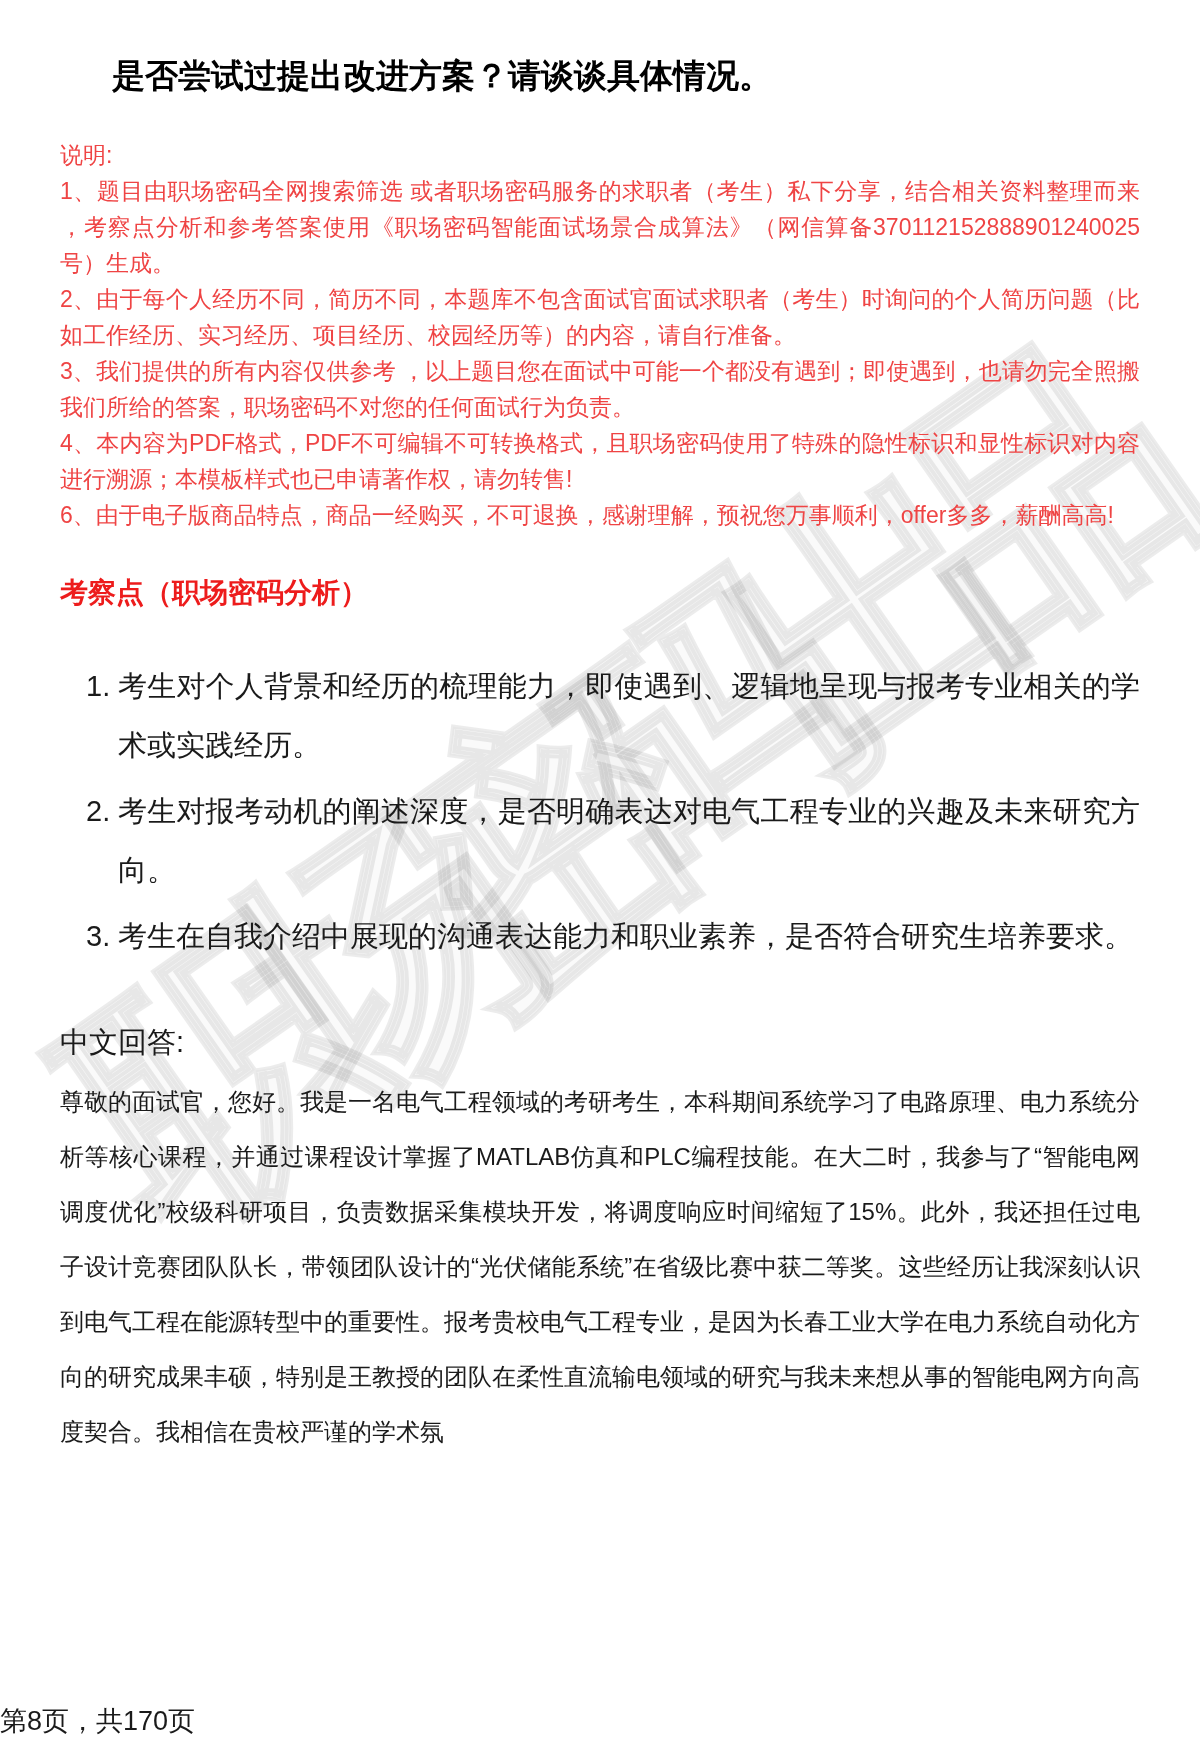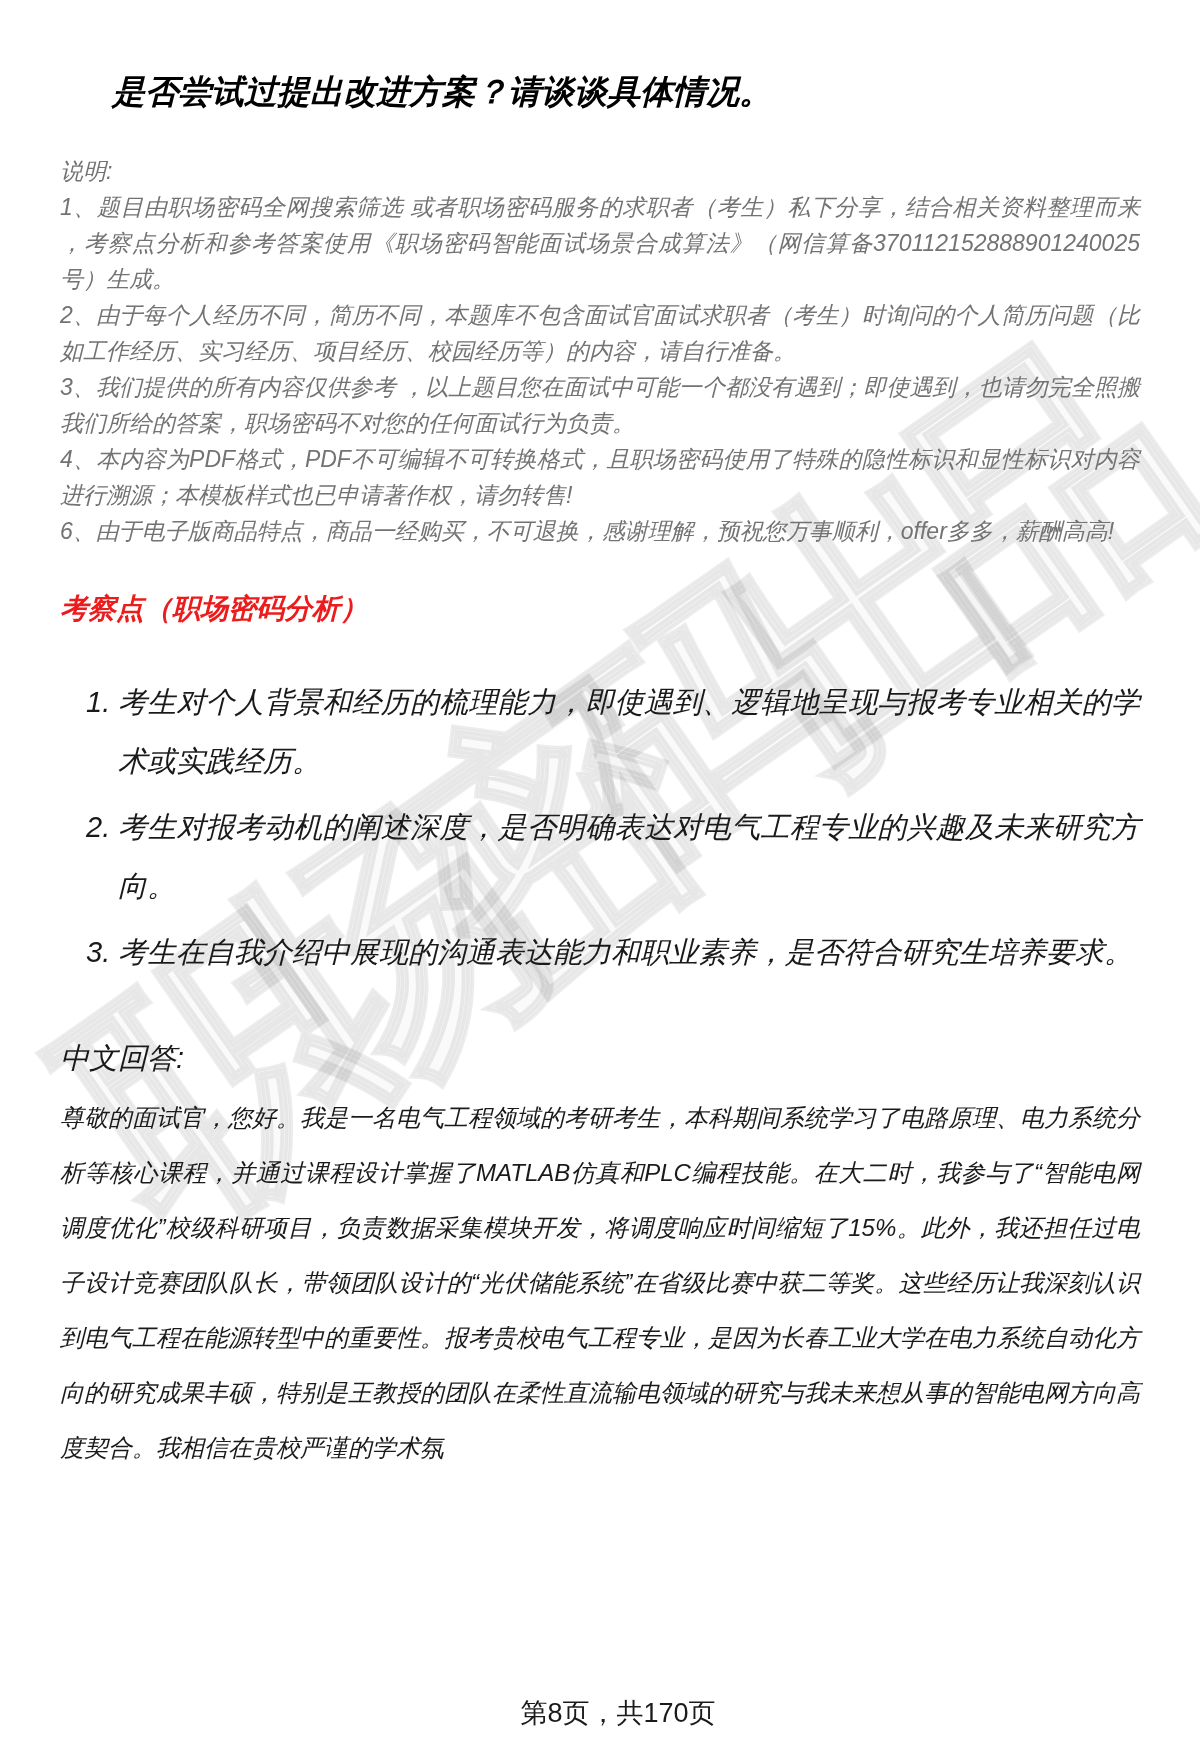--- a/index.html
+++ b/index.html
@@ -23,38 +23,37 @@
     letter-spacing: -80px;
     color: rgba(0, 0, 0, 0.02);
     -webkit-text-stroke: 4px rgba(0, 0, 0, 0.075);
     z-index: 0;
     pointer-events: none;
     user-select: none;
   }
   .content {
     position: relative;
     z-index: 1;
-    padding: 16px 60px;
+    padding: 0 60px;
     box-sizing: border-box;
-    font-style: italic;
   }
   .doc-title {
     margin: 0;
     padding-top: 55px;
     padding-left: 52px;
     font-size: 33px;
     line-height: 42px;
     font-weight: 700;
     color: #000000;
   }
   .notes {
     margin-top: 40px;
     font-size: 23px;
     line-height: 36px;
-    color: #737373;
+    color: #ef4444;
   }
   .notes p { margin: 0; text-align: justify; }
   .red-question {
     margin-top: 26px;
     font-size: 29px;
     line-height: 45px;
     font-weight: 700;
     color: #ed1c1c;
     text-align: justify;
   }
@@ -95,26 +94,24 @@
     margin-top: 12px;
     font-size: 24px;
     line-height: 55px;
     color: #1a1a1a;
     text-align: justify;
   }
   .page-footer {
     position: absolute;
     left: 0;
     right: 0;
-    bottom: 24px;
-    text-align: center;
+    bottom: 16px;
     font-size: 27px;
     color: #1a1a1a;
     z-index: 1;
-    margin-left: 36px;
   }
 </style>
 </head>
 <body>
 
 <div class="watermark">职场密码出品</div>
 
 <div class="content">
 
   <h1 class="doc-title">是否尝试过提出改进方案？请谈谈具体情况。</h1>

